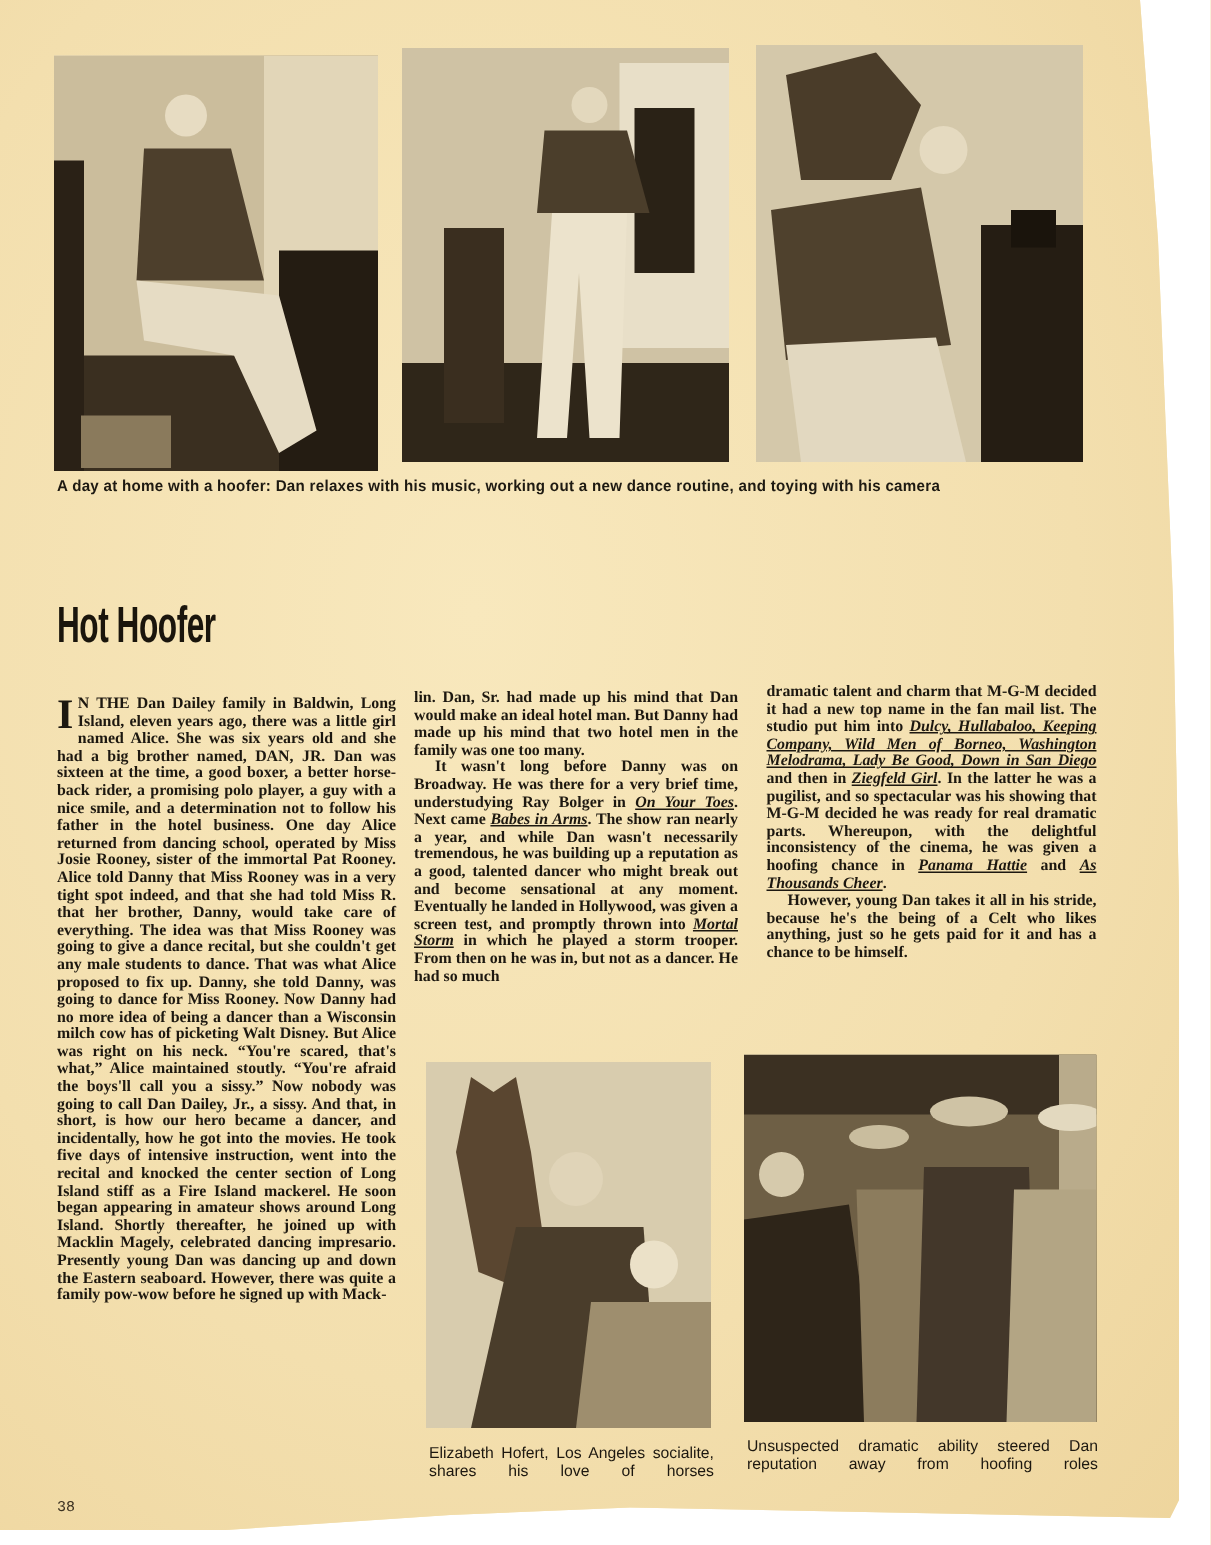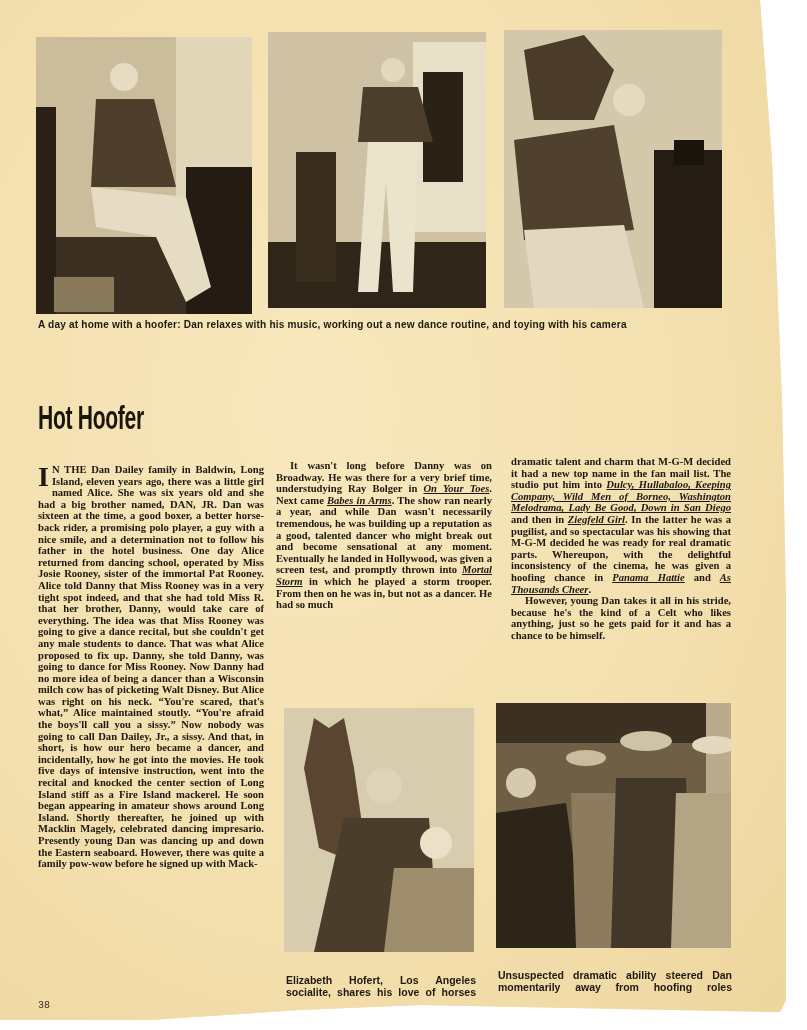--- a/index.html
+++ b/index.html
@@ -37,23 +37,22 @@
       text-align: justify;
     }
     .col p { margin: 0; }
     .col p.indent { text-indent: 14px; }
     .col i { font-style: italic; text-decoration: underline; }
     .dropcap {
       float: left; font-size: 28px; line-height: 22px; margin: 2px 3px 0 0; font-weight: bold;
     }
     .caption-bottom {
       position: absolute; font-family: "Liberation Sans", "DejaVu Sans", sans-serif;
-      font-weight: bold; font-size: 10.5px; line-height: 12px; color: #1d1810; text-align: justify;
+      font-weight: normal; font-size: 10.5px; line-height: 12px; color: #1d1810; text-align: justify;
       text-align-last: justify;
-      margin-top: 11px;
     }
     .page-num {
       position: absolute; left: 38px; top: 1000px; font-size: 10px; color: #3a3020;
       font-family: Liberation Mono, monospace;
     }
   </style>
 </head>
 <body>
 
 <div class="paper"></div>
@@ -97,26 +96,27 @@
 
 <div class="caption-top">A day at home with a hoofer: Dan relaxes with his music, working out a new dance routine, and toying with his camera</div>
 
 <h1 class="headline" style="margin:0;">Hot Hoofer</h1>
 
 <div class="col" style="left:38px; top:464px; width:226px;">
   <p><span class="dropcap">I</span><span>N THE Dan Dailey family in Baldwin, Long Island, eleven years ago, there was a little girl named Alice. She was six years old and she had a big brother named, DAN, JR. Dan was sixteen at the time, a good boxer, a better horse-back rider, a promising polo player, a guy with a nice smile, and a determination not to follow his father in the hotel business. One day Alice returned from dancing school, operated by Miss Josie Rooney, sister of the immortal Pat Rooney. Alice told Danny that Miss Rooney was in a very tight spot indeed, and that she had told Miss R. that her brother, Danny, would take care of everything. The idea was that Miss Rooney was going to give a dance recital, but she couldn't get any male students to dance. That was what Alice proposed to fix up. Danny, she told Danny, was going to dance for Miss Rooney. Now Danny had no more idea of being a dancer than a Wisconsin milch cow has of picketing Walt Disney. But Alice was right on his neck. “You're scared, that's what,” Alice maintained stoutly. “You're afraid the boys'll call you a sissy.” Now nobody was going to call Dan Dailey, Jr., a sissy. And that, in short, is how our hero became a dancer, and incidentally, how he got into the movies. He took five days of intensive instruction, went into the recital and knocked the center section of Long Island stiff as a Fire Island mackerel. He soon began appearing in amateur shows around Long Island. Shortly thereafter, he joined up with Macklin Magely, celebrated dancing impresario. Presently young Dan was dancing up and down the Eastern seaboard. However, there was quite a family pow-wow before he signed up with Mack-</span></p>
 </div>
 
 <div class="col" style="left:276px; top:460px; width:216px;">
+  <p>lin. Dan, Sr. had made up his mind that Dan would make an ideal hotel man. But Danny had made up his mind that two hotel men in the family was one too many.</p>
   <p class="indent"><span>It wasn't long before Danny was on Broadway. He was there for a very brief time, understudying Ray Bolger in </span><i>On Your Toes</i><span>. Next came </span><i>Babes in Arms</i><span>. The show ran nearly a year, and while Dan wasn't necessarily tremendous, he was building up a reputation as a good, talented dancer who might break out and become sensational at any moment. Eventually he landed in Hollywood, was given a screen test, and promptly thrown into </span><i>Mortal Storm</i><span> in which he played a storm trooper. From then on he was in, but not as a dancer. He had so much</span></p>
 </div>
 
 <div class="col" style="left:511px; top:456px; width:220px;">
   <p><span>dramatic talent and charm that M-G-M decided it had a new top name in the fan mail list. The studio put him into </span><i>Dulcy, Hullabaloo, Keeping Company, Wild Men of Borneo, Washington Melodrama, Lady Be Good, Down in San Diego</i><span> and then in </span><i>Ziegfeld Girl</i><span>. In the latter he was a pugilist, and so spectacular was his showing that M-G-M decided he was ready for real dramatic parts. Whereupon, with the delightful inconsistency of the cinema, he was given a hoofing chance in </span><i>Panama Hattie</i><span> and </span><i>As Thousands Cheer</i><span>.</span></p>
-  <p class="indent">However, young Dan takes it all in his stride, because he's the kind of a Celt who likes anything, just so he gets paid for it and has a chance to be himself.</p>
+  <p class="indent">However, young Dan takes it all in his stride, because he's the being of a Celt who likes anything, just so he gets paid for it and has a chance to be himself.</p>
 </div>
 
 <div class="photo" style="left:284px; top:708px; width:190px; height:244px;">
   <svg viewBox="0 0 190 244" preserveAspectRatio="none">
     <rect x="0" y="0" width="190" height="244" fill="#d8ccae"></rect>
     <path d="M30 10 L45 20 L60 10 L70 60 L80 130 L60 150 L35 140 L20 60 Z" fill="#5a4630"></path>
     <circle cx="100" cy="78" r="18" fill="#e0d4b8"></circle>
     <path d="M60 110 L145 110 L155 244 L30 244 Z" fill="#4a3d2b"></path>
     <circle cx="152" cy="135" r="16" fill="#ebe1c8"></circle>
     <path d="M110 160 L190 160 L190 244 L100 244 Z" fill="#9e8e6e"></path>
@@ -132,15 +132,15 @@
     <ellipse cx="90" cy="55" rx="20" ry="8" fill="#c9bd9e"></ellipse>
     <path d="M75 90 L120 90 L125 245 L80 245 Z" fill="#8c7c5d"></path>
     <ellipse cx="150" cy="38" rx="26" ry="10" fill="#cfc3a5"></ellipse>
     <path d="M120 75 L190 75 L195 245 L115 245 Z" fill="#43372a"></path>
     <ellipse cx="218" cy="42" rx="22" ry="9" fill="#e3d9bf"></ellipse>
     <path d="M180 90 L235 90 L235 245 L175 245 Z" fill="#b3a584"></path>
   </svg>
 </div>
 
 <div class="caption-bottom" style="left:286px; top:963px; width:190px;">Elizabeth Hofert, Los Angeles socialite, shares his love of horses</div>
-<div class="caption-bottom" style="left:498px; top:958px; width:234px;">Unsuspected dramatic ability steered Dan momentarily away from hoofing roles</div>
+<div class="caption-bottom" style="left:498px; top:958px; width:234px;">Unsuspected dramatic ability steered Dan reputation away from hoofing roles</div>
 
 <div class="page-num">38</div>
 
 </body></html>

